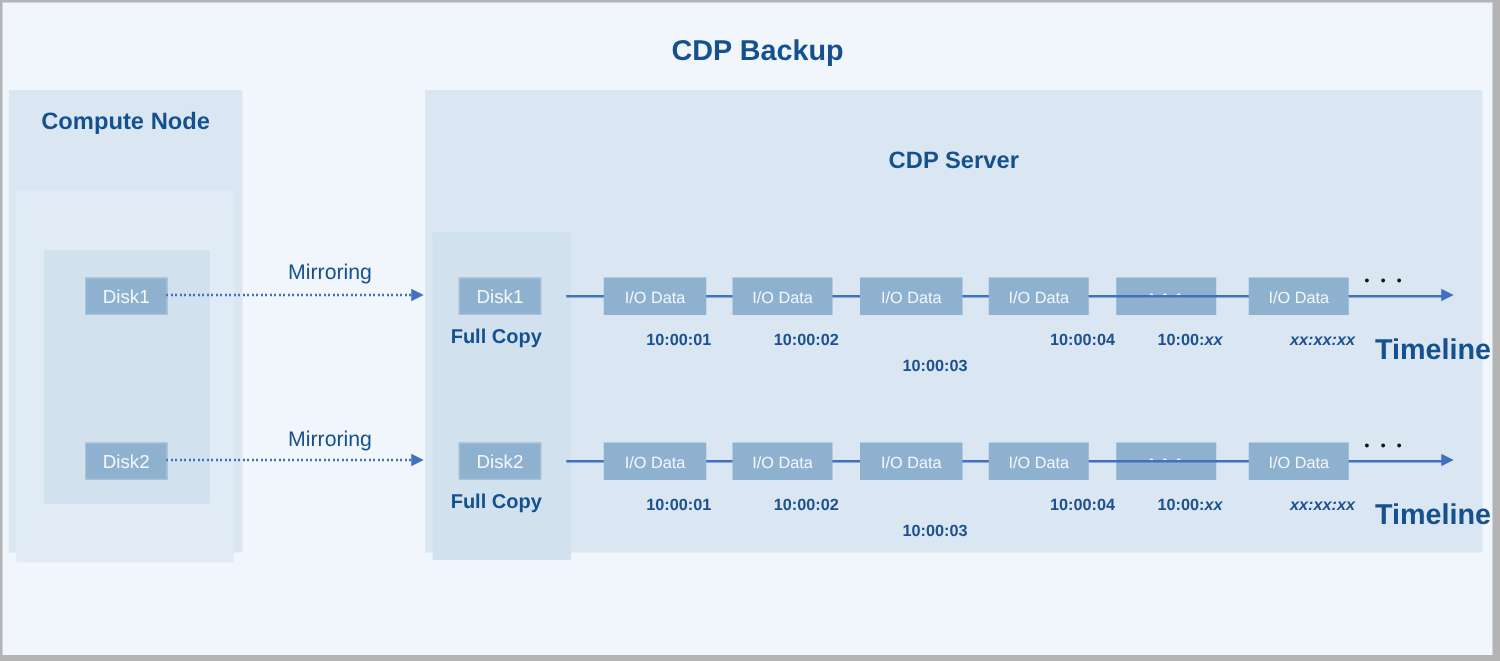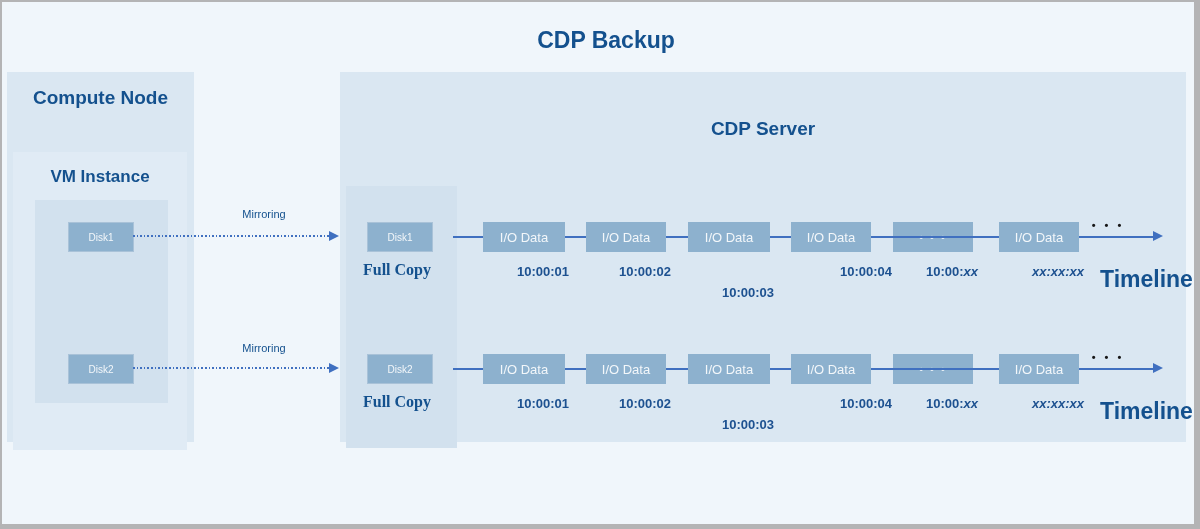--- a/index.html
+++ b/index.html
@@ -17,38 +17,38 @@
   .panel.compute{left:5px;width:187px;}
   .panel.server{left:338px;width:846px;}
   .panel-heading{position:absolute;left:0;width:100%;text-align:center;
     font-weight:bold;color:var(--heading);}
   .compute-heading{top:15px;font-size:19px;}
   .server-heading{top:46px;font-size:19px;}
   .vm-box{position:absolute;left:6px;top:80px;width:174px;height:298px;background:var(--vm_box);}
   .vm-heading{top:15px;font-size:17px;}
   .disk-holder{position:absolute;left:22px;top:48px;width:133px;height:203px;background:var(--inner);}
   .node{position:absolute;background:var(--node_fill);border:1px solid var(--node_border);
-    color:var(--node_text);font-size:10px;display:flex;align-items:center;justify-content:center;}
+    color:var(--node_text);font-size:15px;display:flex;align-items:center;justify-content:center;}
   .vm-disk{left:33px;width:66px;height:30px;}
   .vm-disk.d1{top:22px;} .vm-disk.d2{top:154px;}
   
   .mirror-label{position:absolute;left:210px;width:104px;text-align:center;
-    font-size:11px;color:var(--heading);}
+    font-size:17px;color:var(--heading);}
   .ml1{top:206px;} .ml2{top:340px;}
   .mirror-line{position:absolute;left:131px;width:196px;height:2px;
     background:repeating-linear-gradient(90deg,var(--line) 0 1.6px,transparent 1.6px 3.6px);}
   .m1{top:233px;} .m2{top:365px;}
   .arrowhead{position:absolute;width:0;height:0;border-left:10px solid var(--line);
     border-top:5px solid transparent;border-bottom:5px solid transparent;}
   .mh1{left:327px;top:229px;} .mh2{left:327px;top:361px;}
   
   .full-copy-strip{position:absolute;left:6px;top:114px;width:111px;height:262px;background:var(--inner);}
   .cdp-disk{left:27px;width:66px;height:30px;z-index:3;}
   .full-copy{position:absolute;left:8px;width:98px;text-align:center;
-    font-size:16px;font-weight:bold;color:var(--heading);font-family:Liberation Serif, serif;}
+    font-size:16px;font-weight:bold;color:var(--heading);}
   .tl-line{position:absolute;left:113px;width:702px;height:2px;background:var(--line);z-index:1;}
   .tl-arrow{left:813px;}
   .io-box{position:absolute;height:30px;background:var(--node_fill);color:var(--node_text);
     font-size:13px;display:flex;align-items:center;justify-content:center;z-index:2;}
   .io-box.dots-box{z-index:0;font-size:11px;font-weight:bold;letter-spacing:2px;}
   .e1{left:143px;width:82px;} .e2{left:246px;width:80px;} .e3{left:348px;width:82px;}
   .e4{left:451px;width:80px;} .e5{left:553px;width:80px;} .e6{left:659px;width:80px;}
   .ts{position:absolute;width:90px;text-align:right;font-size:13px;font-weight:bold;
     color:var(--timestamp);}
   .ts i{font-style:italic;}
@@ -68,21 +68,20 @@
 </style>
 </head>
 <body>
 
 <div class="frame">
   <div class="title">CDP Backup</div>
 
   <section class="panel compute">
     <div class="panel-heading compute-heading">Compute Node</div>
     <div class="vm-box">
-      <div class="panel-heading vm-heading">VM Instance</div>
       <div class="disk-holder">
         <div class="node vm-disk d1">Disk1</div>
         <div class="node vm-disk d2">Disk2</div>
       </div>
     </div>
   </section>
 
   <div class="mirror-label ml1">Mirroring</div>
   <div class="mirror-line m1"></div>
   <div class="arrowhead mh1"></div>

